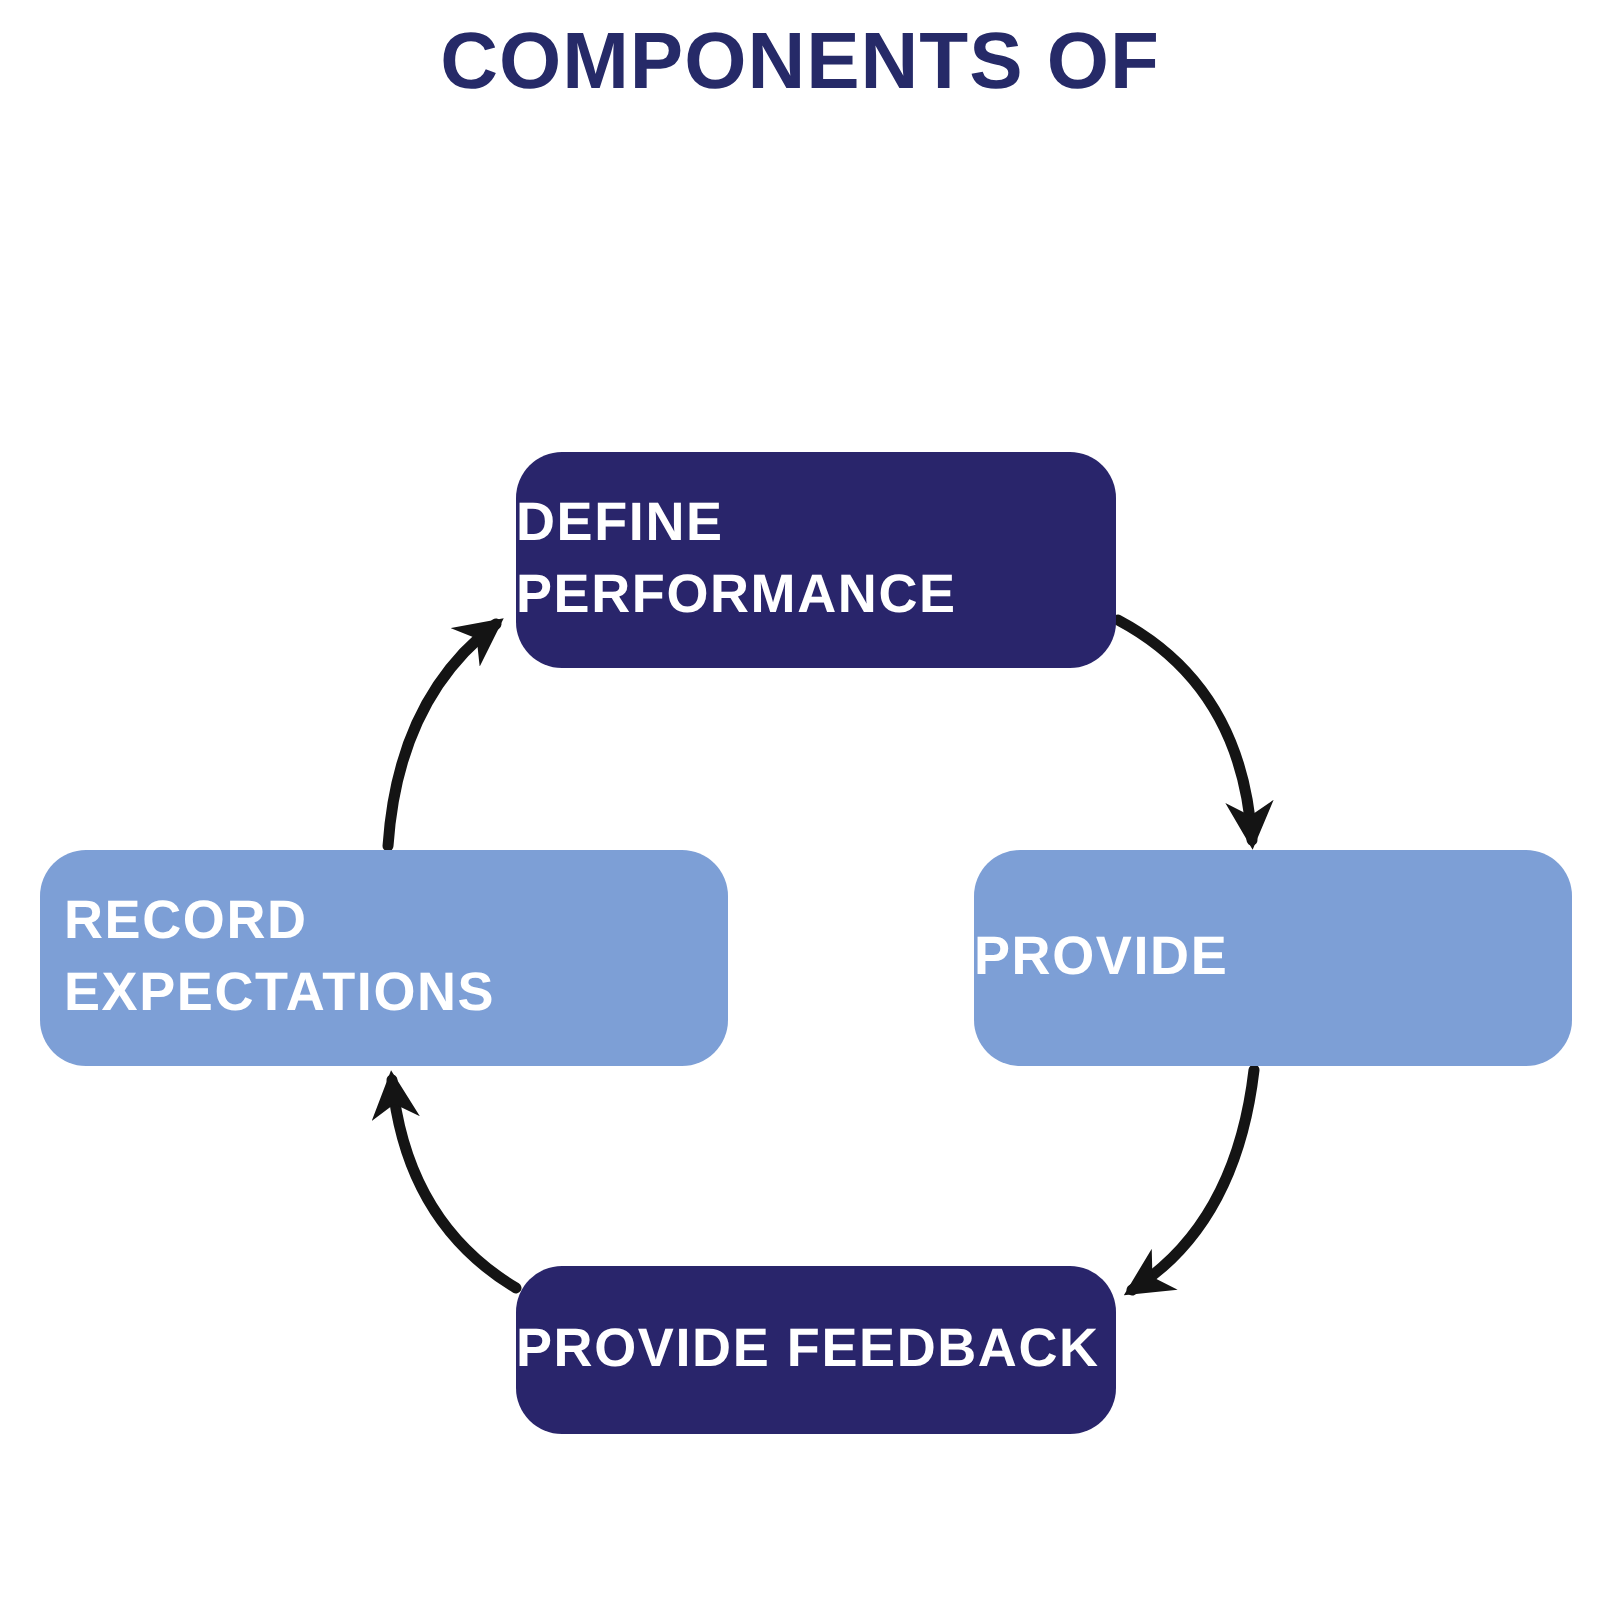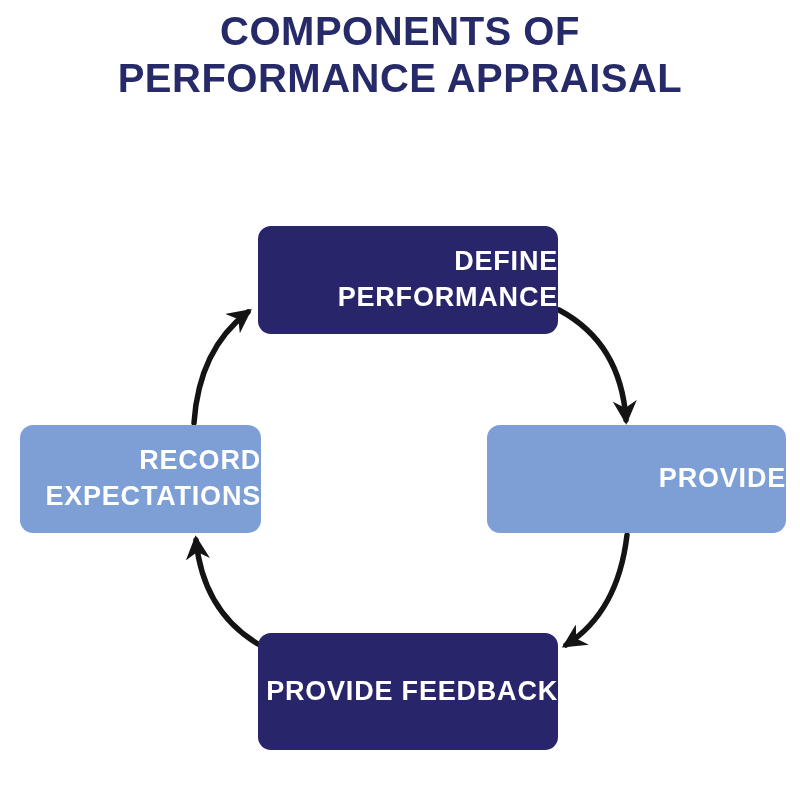--- a/index.html
+++ b/index.html
@@ -26,38 +26,38 @@
     width: 800px;
     text-align: center;
     color: var(--title-text, #262a68);
     font-size: 40px;
     font-weight: bold;
     line-height: 1.17;
     letter-spacing: 0.5px;
   }
   .node {
     position: absolute;
-    border-radius: 13px;
+    border-radius: 23px;
     display: flex;
     flex-direction: column;
-    align-items: flex-end;
+    align-items: flex-start;
     justify-content: center;
     text-align: center;
     color: var(--box-text, #ffffff);
     font-size: 27px;
     font-weight: bold;
     letter-spacing: 0.8px;
     line-height: 1.32;
   }
   .node.dark  { background: var(--dark-box, #29256b); }
   .node.light { background: var(--light-box, #7d9fd6); }
   #node-top    { left: 258px; top: 226px; width: 300px; height: 108px; }
   #node-right  { left: 487px; top: 425px; width: 299px; height: 108px; }
-  #node-bottom { left: 258px; top: 633px; width: 300px; height: 117px; }
-  #node-left   { left:  20px; top: 425px; width: 241px; height: 108px; }
+  #node-bottom { left: 258px; top: 633px; width: 300px; height: 84px; }
+  #node-left   { left:  20px; top: 425px; width: 332px; height: 108px; padding-left: 12px; }
   svg.arrows {
     position: absolute;
     left: 0;
     top: 0;
     width: 800px;
     height: 800px;
     pointer-events: none;
   }
   .arrow-path {
     fill: none;
@@ -69,21 +69,20 @@
     fill: var(--arrow, #141414);
   }
 </style>
 </head>
 <body>
 
 <div class="stage">
 
   <div class="title">
     <div>COMPONENTS OF</div>
-    <div>PERFORMANCE APPRAISAL</div>
   </div>
 
   <svg class="arrows" viewBox="0 0 800 800" aria-hidden="true">
     <defs>
       <marker id="arrowhead" viewBox="0 0 10 10" refX="8" refY="5" markerWidth="4.4" markerHeight="4.4" orient="auto">
         <path class="arrowhead-shape" d="M 0 0 L 10 5 L 0 10 L 3 5 Z" fill="#141414"></path>
       </marker>
     </defs>
     <path class="arrow-path" d="M 194 423 Q 199 349 248 312" marker-end="url(#arrowhead)"></path>
     <path class="arrow-path" d="M 559 310 Q 621 343 626 420" marker-end="url(#arrowhead)"></path>

